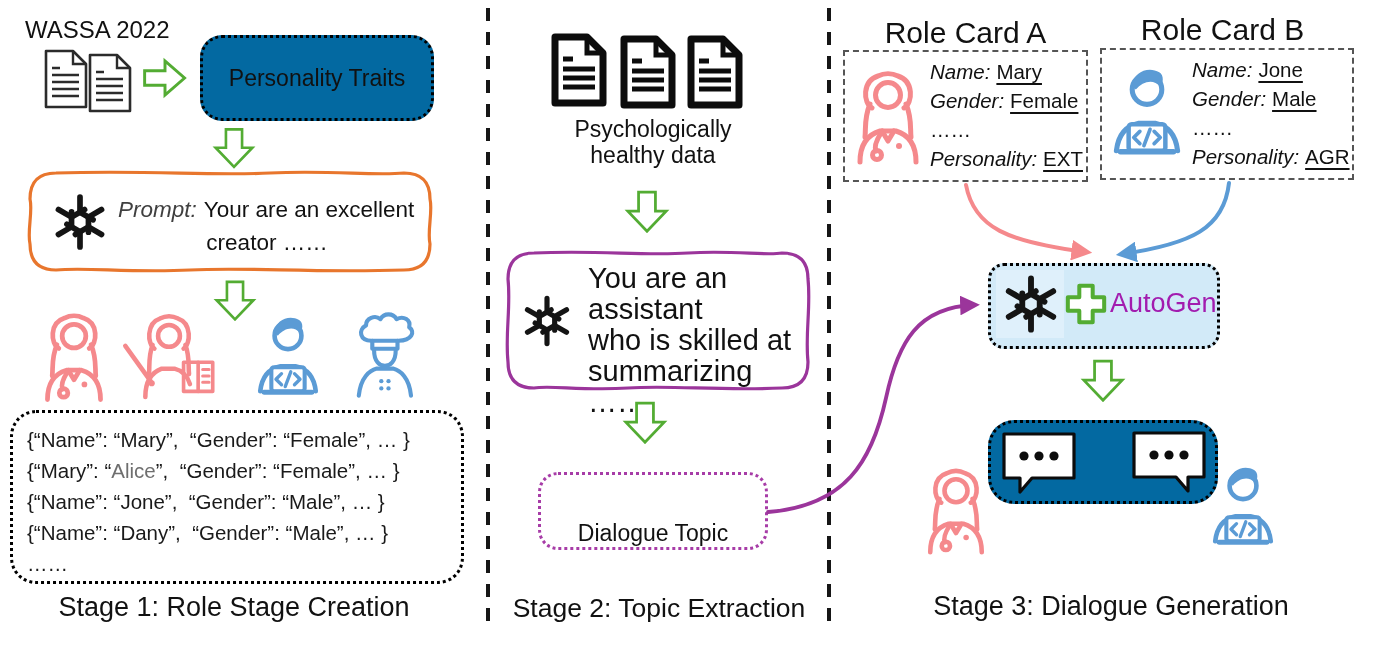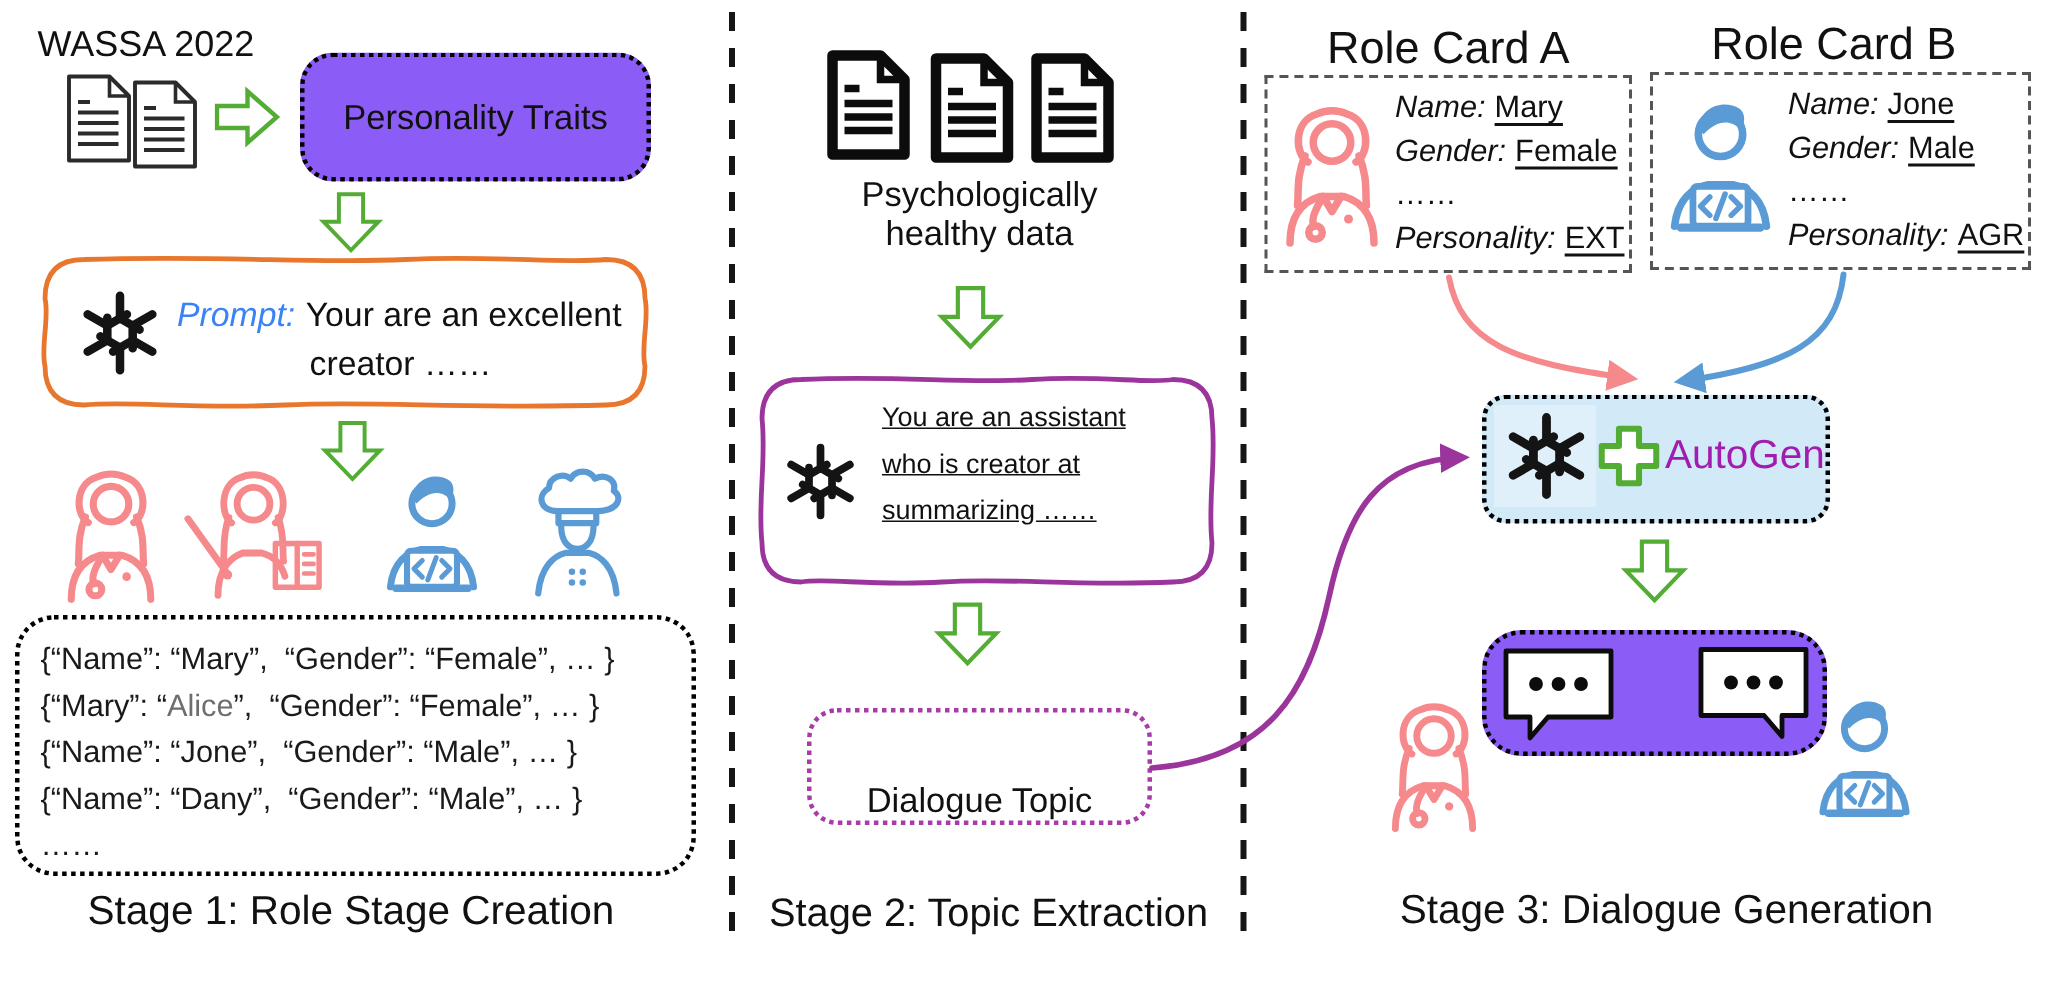--- a/index.html
+++ b/index.html
@@ -5,36 +5,36 @@
   html,body{margin:0;padding:0;background:#fff;}
   #figure{position:relative;width:1374px;height:636px;background:#fff;overflow:hidden;
           font-family:"Liberation Sans",sans-serif;color:#111;padding-left:32px;}
   .abs{position:absolute;}
   svg{display:block;overflow:visible;}
 
   
   .divider{width:4px;background:repeating-linear-gradient(to bottom,#161616 0 13px,transparent 13px 24px);}
 
   
-  .dotted-box{border:3px dotted #000;border-radius:22px;background:#8b5cf6;
+  .dotted-box{border:3px dotted #000;border-radius:22px;background:#0369a1;
               display:flex;align-items:center;justify-content:center;text-align:center;}
   .dashed-box{border:2px dashed #555;background:#fff;}
   .topic-box{border:3px dotted #A73CA7;border-radius:20px;background:#fff;
              display:flex;align-items:flex-end;justify-content:center;}
   .autogen-box{background:#D2EAF8;border:3px dotted #000;border-radius:16px;}
 
   .box-label{font-size:23px;color:#111;}
   .caption{font-size:27px;text-align:center;color:#111;}
   .cardtitle{font-size:30px;text-align:center;color:#111;}
 
   
   .pline1{font-size:22.5px;white-space:nowrap;}
-  .prompt-label{color:#3b82f6;font-style:italic;margin-right:7px;text-align:center;}
+  .prompt-label{color:#404040;font-style:italic;margin-right:7px;text-align:center;}
   .pline2{font-size:22.5px;text-align:center;margin-top:7px;}
-  .assist-lines{font-size:18px;line-height:31px;text-decoration:underline;}
+  .assist-lines{font-size:29px;line-height:31px;}
   .psych{font-size:23px;line-height:26px;text-align:center;}
 
   
   .jsonbox{border:3px dotted #000;border-radius:26px;background:#fff;padding:11px 14px;}
   .jline{font-size:20.5px;line-height:31px;white-space:pre;color:#1a1a1a;}
   .jline .muted{color:#6e6e6e;}
 
   
   .cfields{font-size:20.5px;line-height:29px;}
   .cfield .flabel{font-style:italic;margin-right:6px;}
@@ -227,21 +227,21 @@
     </svg>
 
   <svg class="abs" style="left:503px;top:248px;" width="310" height="145" viewBox="-5 -5 310 145">
     <path fill="#fff" stroke="#9B359B" stroke-width="3.2" stroke-linejoin="round" d="M 26 0 C 90 -3 135 3 180 0 C 225 -3 258 3 274 0 Q 300 0 300 26 C 303 54 297 81 300 109 Q 300 135 274 135 C 210 138 165 132 120 135 C 75 138 42.00000000000001 132 26 135 Q 0 135 0 109 C -3 81 3 54 0 26 Q 0 0 26 0 Z"></path>
   </svg>
   <svg class="abs ink" style="left:518px;top:292px;" width="58" height="58">
       <use href="#sym-openai"></use>
     </svg>
   <div class="abs assist-lines" style="left:588px;top:263px;width:218px;">
     <div>You are an assistant</div>
-    <div>who is creator at</div>
+    <div>who is skilled at</div>
     <div>summarizing ……</div>
   </div>
 
   <svg class="abs" style="left:622px;top:396px;" width="46" height="54">
       <use href="#sym-arrow-down"></use>
     </svg>
 
   <div class="abs topic-box" style="left:538px;top:472px;width:224px;height:72px;">
     <span class="box-label">Dialogue Topic</span>
   </div>

